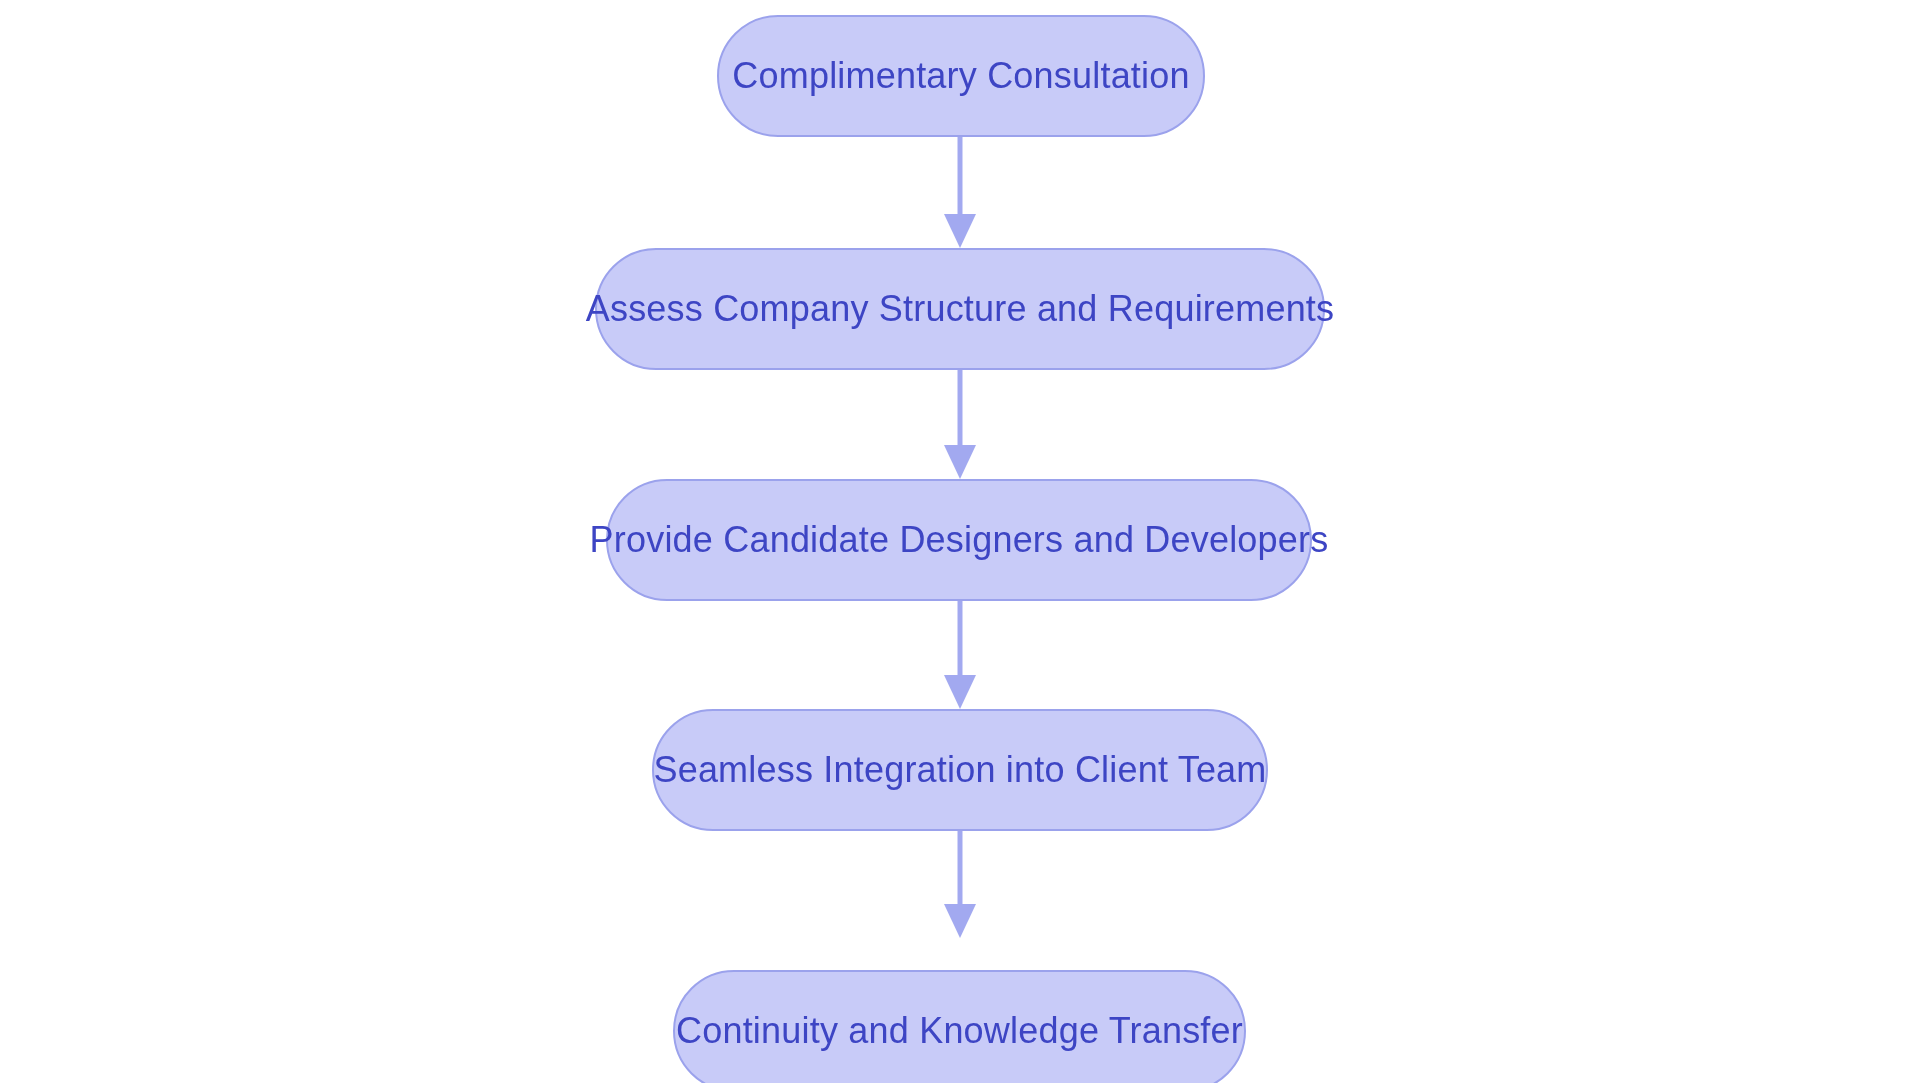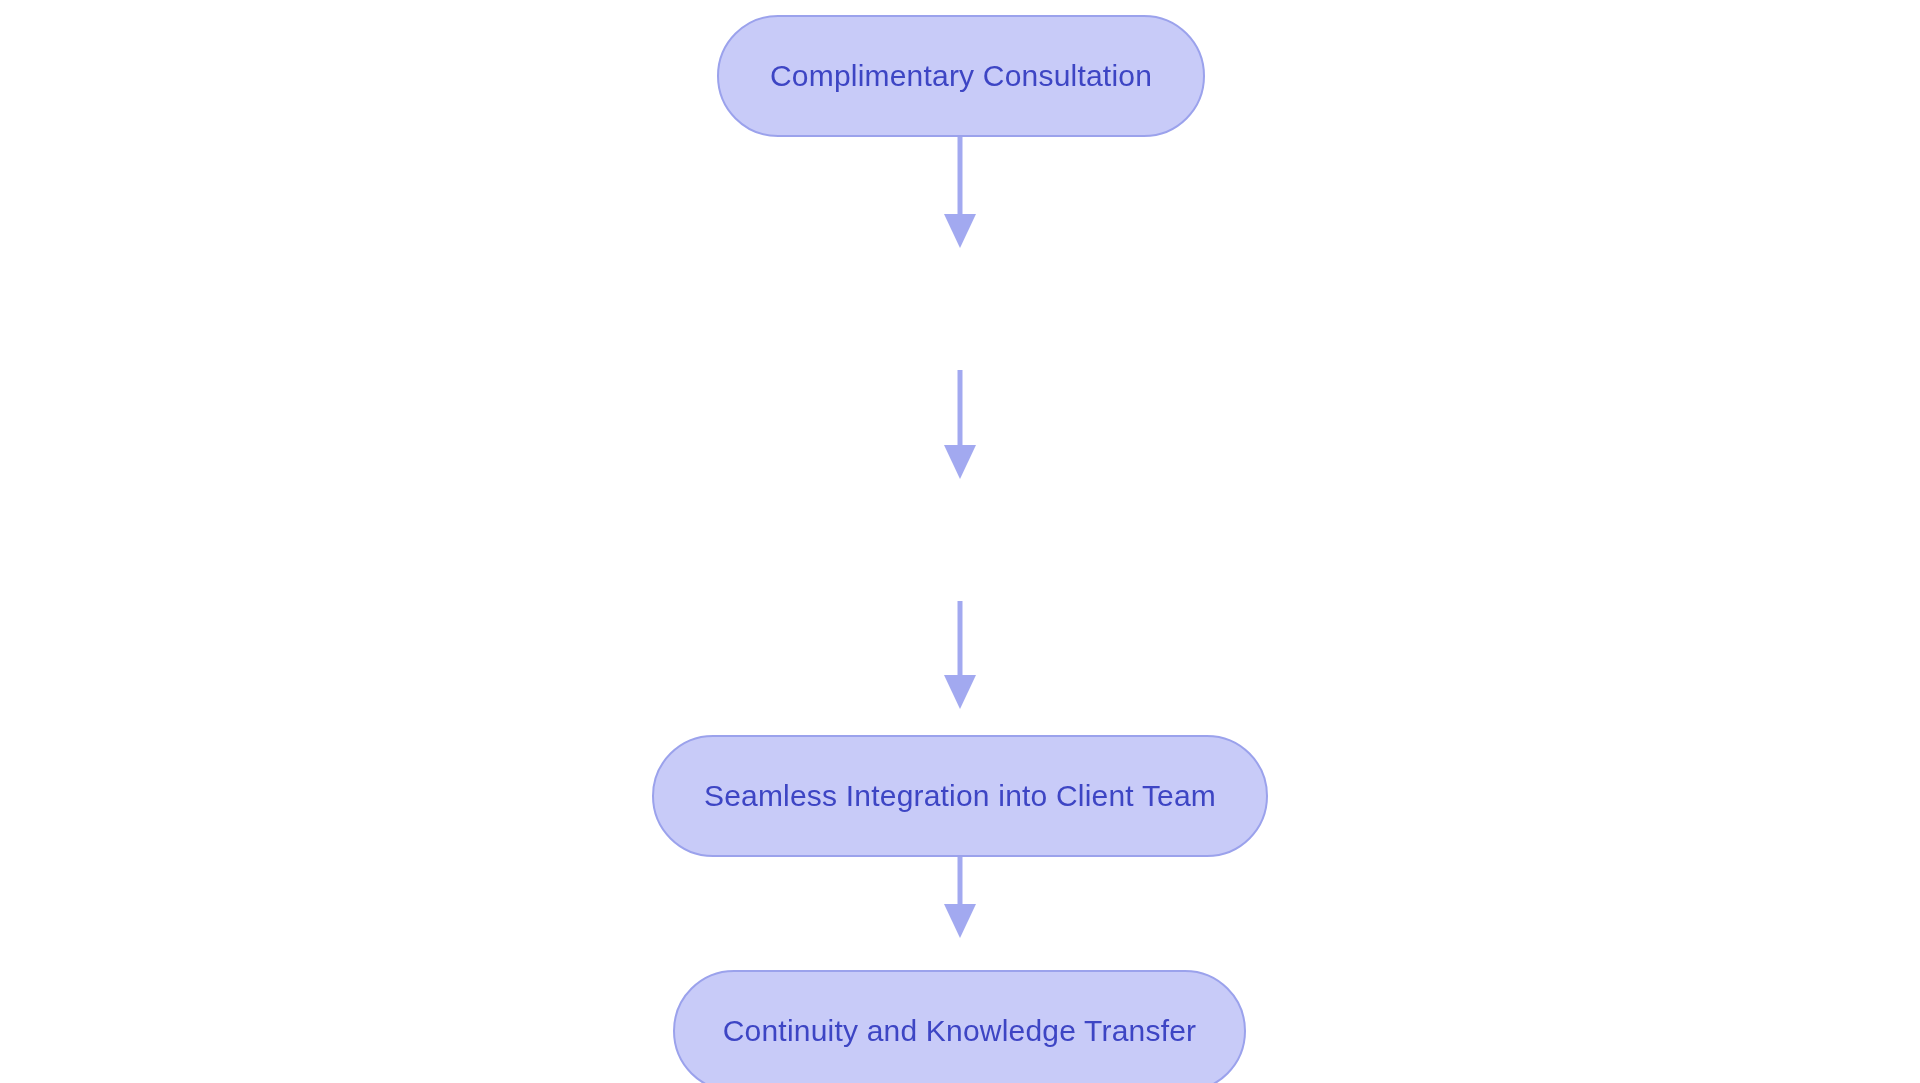--- a/index.html
+++ b/index.html
@@ -22,29 +22,29 @@
     border: 2px solid #9ba2ec;
     border-radius: 61px;
     height: 122px;
     display: flex;
     align-items: center;
     justify-content: center;
     text-align: center;
   }
   .node span {
     color: #3d45c4;
-    font-size: 30px;
+    font-size: 36px;
     line-height: 1.2;
     letter-spacing: 0.2px;
     white-space: nowrap;
   }
   .n1 { left: 717px;  top: 15px;  width: 488px; }
   .n2 { left: 595px;  top: 248px; width: 730px; }
   .n3 { left: 606px;  top: 479px; width: 706px; }
-  .n4 { left: 652px;  top: 735px; width: 616px; }
+  .n4 { left: 652px;  top: 709px; width: 616px; }
   .n5 { left: 673px;  top: 938px; width: 573px; margin-top: 32px; }
   .edges {
     position: absolute;
     left: 0;
     top: 0;
     width: 1920px;
     height: 1083px;
     pointer-events: none;
   }
   .edges line {
@@ -76,21 +76,27 @@
     <g>
       <line x1="960" y1="831" x2="960" y2="906"></line>
       <polygon points="944,904 976,904 960,938"></polygon>
     </g>
   </svg>
 
   <div class="node n1">
     <span>Complimentary Consultation</span>
   </div>
 
+  <div class="node n2">
+    <span>Assess Company Structure and Requirements</span>
+  </div>
 
+  <div class="node n3">
+    <span>Provide Candidate Designers and Developers</span>
+  </div>
 
   <div class="node n4">
     <span>Seamless Integration into Client Team</span>
   </div>
 
   <div class="node n5">
     <span>Continuity and Knowledge Transfer</span>
   </div>
 
 </div>

